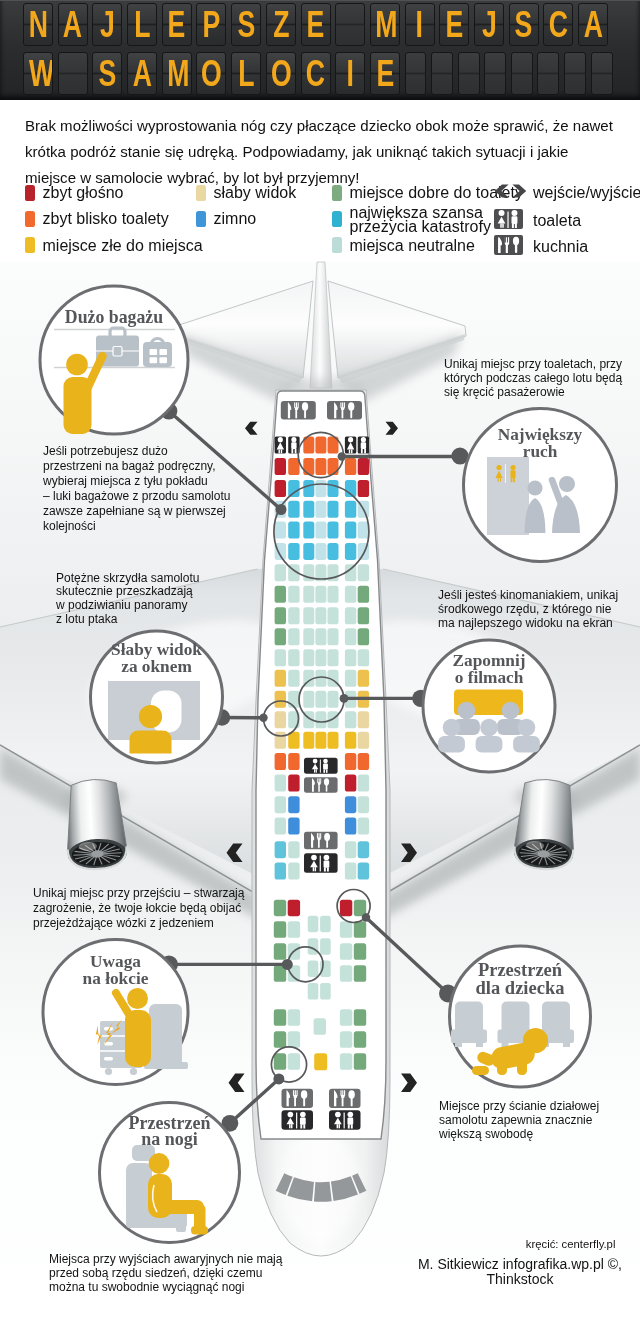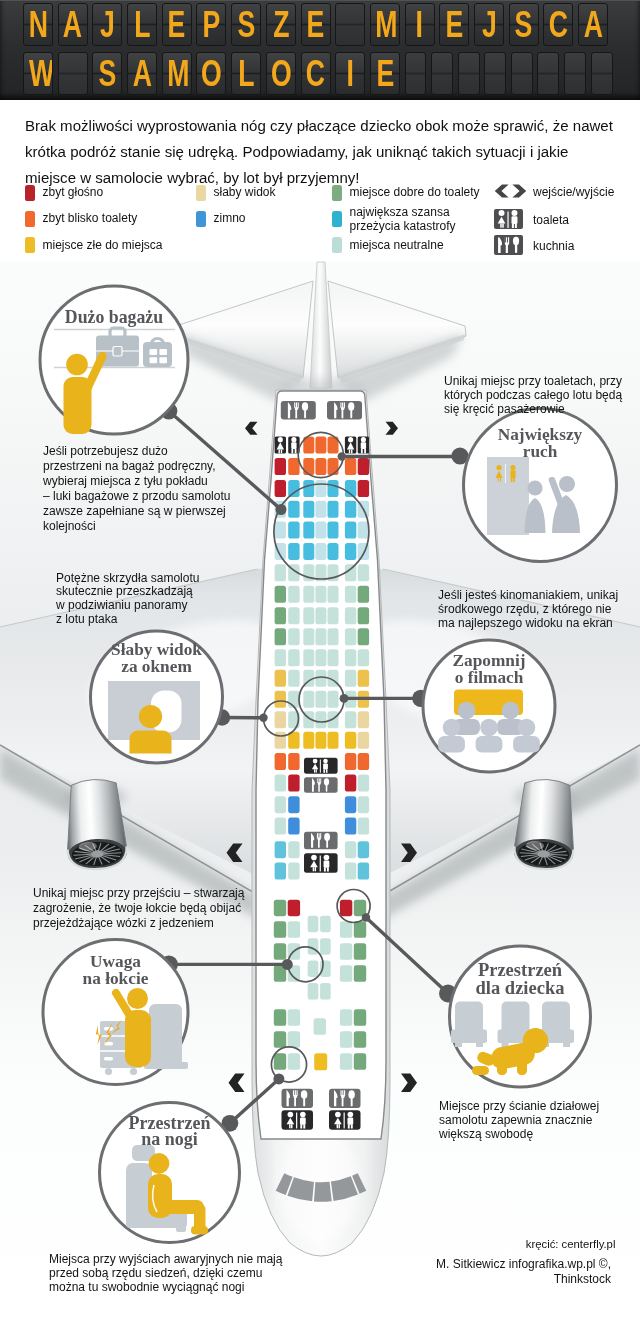--- a/index.html
+++ b/index.html
@@ -7,21 +7,21 @@
 .tile{height:43px;border-radius:3px;background:linear-gradient(180deg,#404243 0%,#323435 46%,#1e1f20 50%,#313334 54%,#292b2c 100%);border:1px solid #151617;color:#f3a81c;font-weight:bold;font-size:37px;line-height:41px;text-align:center;overflow:hidden}
 .tile span{display:inline-block;transform:scaleX(0.72);transform-origin:center}
 .tile{position:relative}
 .tile::before,.tile::after{content:"";position:absolute;top:19.3px;width:3.2px;height:3.8px;background:#626364;border-radius:50%}
 .tile::before{left:-3.2px}.tile::after{right:-3.2px}
 .tile.blank{background:linear-gradient(180deg,#3b3d3e 0%,#333536 46%,#242526 50%,#333536 54%,#2d2f30 100%)}
 .bgplane{position:absolute;left:0;top:262px;width:640px;height:1055px;background:linear-gradient(180deg,#fbfcfc 0%,#f6f7f7 15%,#eff1f2 28%,#e8eaeb 42%,#ebedee 55%,#f4f5f5 66%,#fcfdfd 78%,#ffffff 100%)}
 .intro{position:absolute;font-size:15.05px;line-height:26.3px;color:#101010;white-space:nowrap}
 .note{position:absolute;font-size:12px;line-height:13.8px;color:#131313;white-space:nowrap}
 .lsq{position:absolute;width:10px;height:16px;border-radius:2.6px}
-.ltx{position:absolute;font-size:12px;line-height:13.5px;color:#131313;white-space:nowrap}
+.ltx{position:absolute;font-size:16px;line-height:13.5px;color:#131313;white-space:nowrap}
 svg{position:absolute}
 </style></head>
 <body>
 
 <div class="board">
 
  <div class="brow" style="top:3px">
       <div class="tile" style="width:30px"><span>N</span></div>
       <div class="tile" style="width:30px"><span>A</span></div>
       <div class="tile" style="width:30px"><span>J</span></div>
@@ -912,28 +912,28 @@
 <ellipse cx="5.2" cy="-3.1" rx="2.3" ry="3.1"></ellipse>
           <rect x="4.4" y="-0.6" width="1.7" height="6.4" rx="0.8"></rect>
         </g>
       </g>
     </svg>
 <div class="ltx" style="left:533px;top:240px">kuchnia</div>
 </div>
 
 <div class="intro" style="left:25px;top:112.5px">Brak możliwości wyprostowania nóg czy płaczące dziecko obok może sprawić, że nawet<br>krótka podróż stanie się udręką. Podpowiadamy, jak uniknąć takich sytuacji i jakie<br>miejsce w samolocie wybrać, by lot był przyjemny!</div>
 
-<div class="note" style="left:444px;top:375px">Unikaj miejsc przy toaletach, przy<br>których podczas całego lotu będą<br>się kręcić pasażerowie</div>
+<div class="note" style="left:444px;top:358px">Unikaj miejsc przy toaletach, przy<br>których podczas całego lotu będą<br>się kręcić pasażerowie</div>
 
 <div class="note" style="left:43px;top:444px;line-height:14.9px">Jeśli potrzebujesz dużo<br>przestrzeni na bagaż podręczny,<br>wybieraj miejsca z tyłu pokładu<br>– luki bagażowe z przodu samolotu<br>zawsze zapełniane są w pierwszej<br>kolejności</div>
 
 <div class="note" style="left:56px;top:571.5px">Potężne skrzydła samolotu<br>skutecznie przeszkadzają<br>w podziwianiu panoramy<br>z lotu ptaka</div>
 
 <div class="note" style="left:438px;top:589px">Jeśli jesteś kinomaniakiem, unikaj<br>środkowego rzędu, z którego nie<br>ma najlepszego widoku na ekran</div>
 
 <div class="note" style="left:33px;top:885.5px;line-height:15.4px">Unikaj miejsc przy przejściu – stwarzają<br>zagrożenie, że twoje łokcie będą obijać<br>przejeżdżające wózki z jedzeniem</div>
 
 <div class="note" style="left:439px;top:1100px">Miejsce przy ścianie działowej<br>samolotu zapewnia znacznie<br>większą swobodę</div>
 
 <div class="note" style="left:49px;top:1251.5px;line-height:14.1px">Miejsca przy wyjściach awaryjnych nie mają<br>przed sobą rzędu siedzeń, dzięki czemu<br>można tu swobodnie wyciągnąć nogi</div>
 
 <div class="note" style="right:24.6px;top:1237.5px;text-align:right;font-size:11.3px">kręcić: centerfly.pl</div>
 
-<div class="note" style="right:29px;top:1257.2px;text-align:right;line-height:14.7px;font-size:12px">M. Sitkiewicz infografika.wp.pl ©,<br>Thinkstock</div>
+<div class="note" style="right:18px;top:1257.2px;text-align:center;line-height:14.7px;font-size:14px">M. Sitkiewicz infografika.wp.pl ©,<br>Thinkstock</div>
 </body></html>

